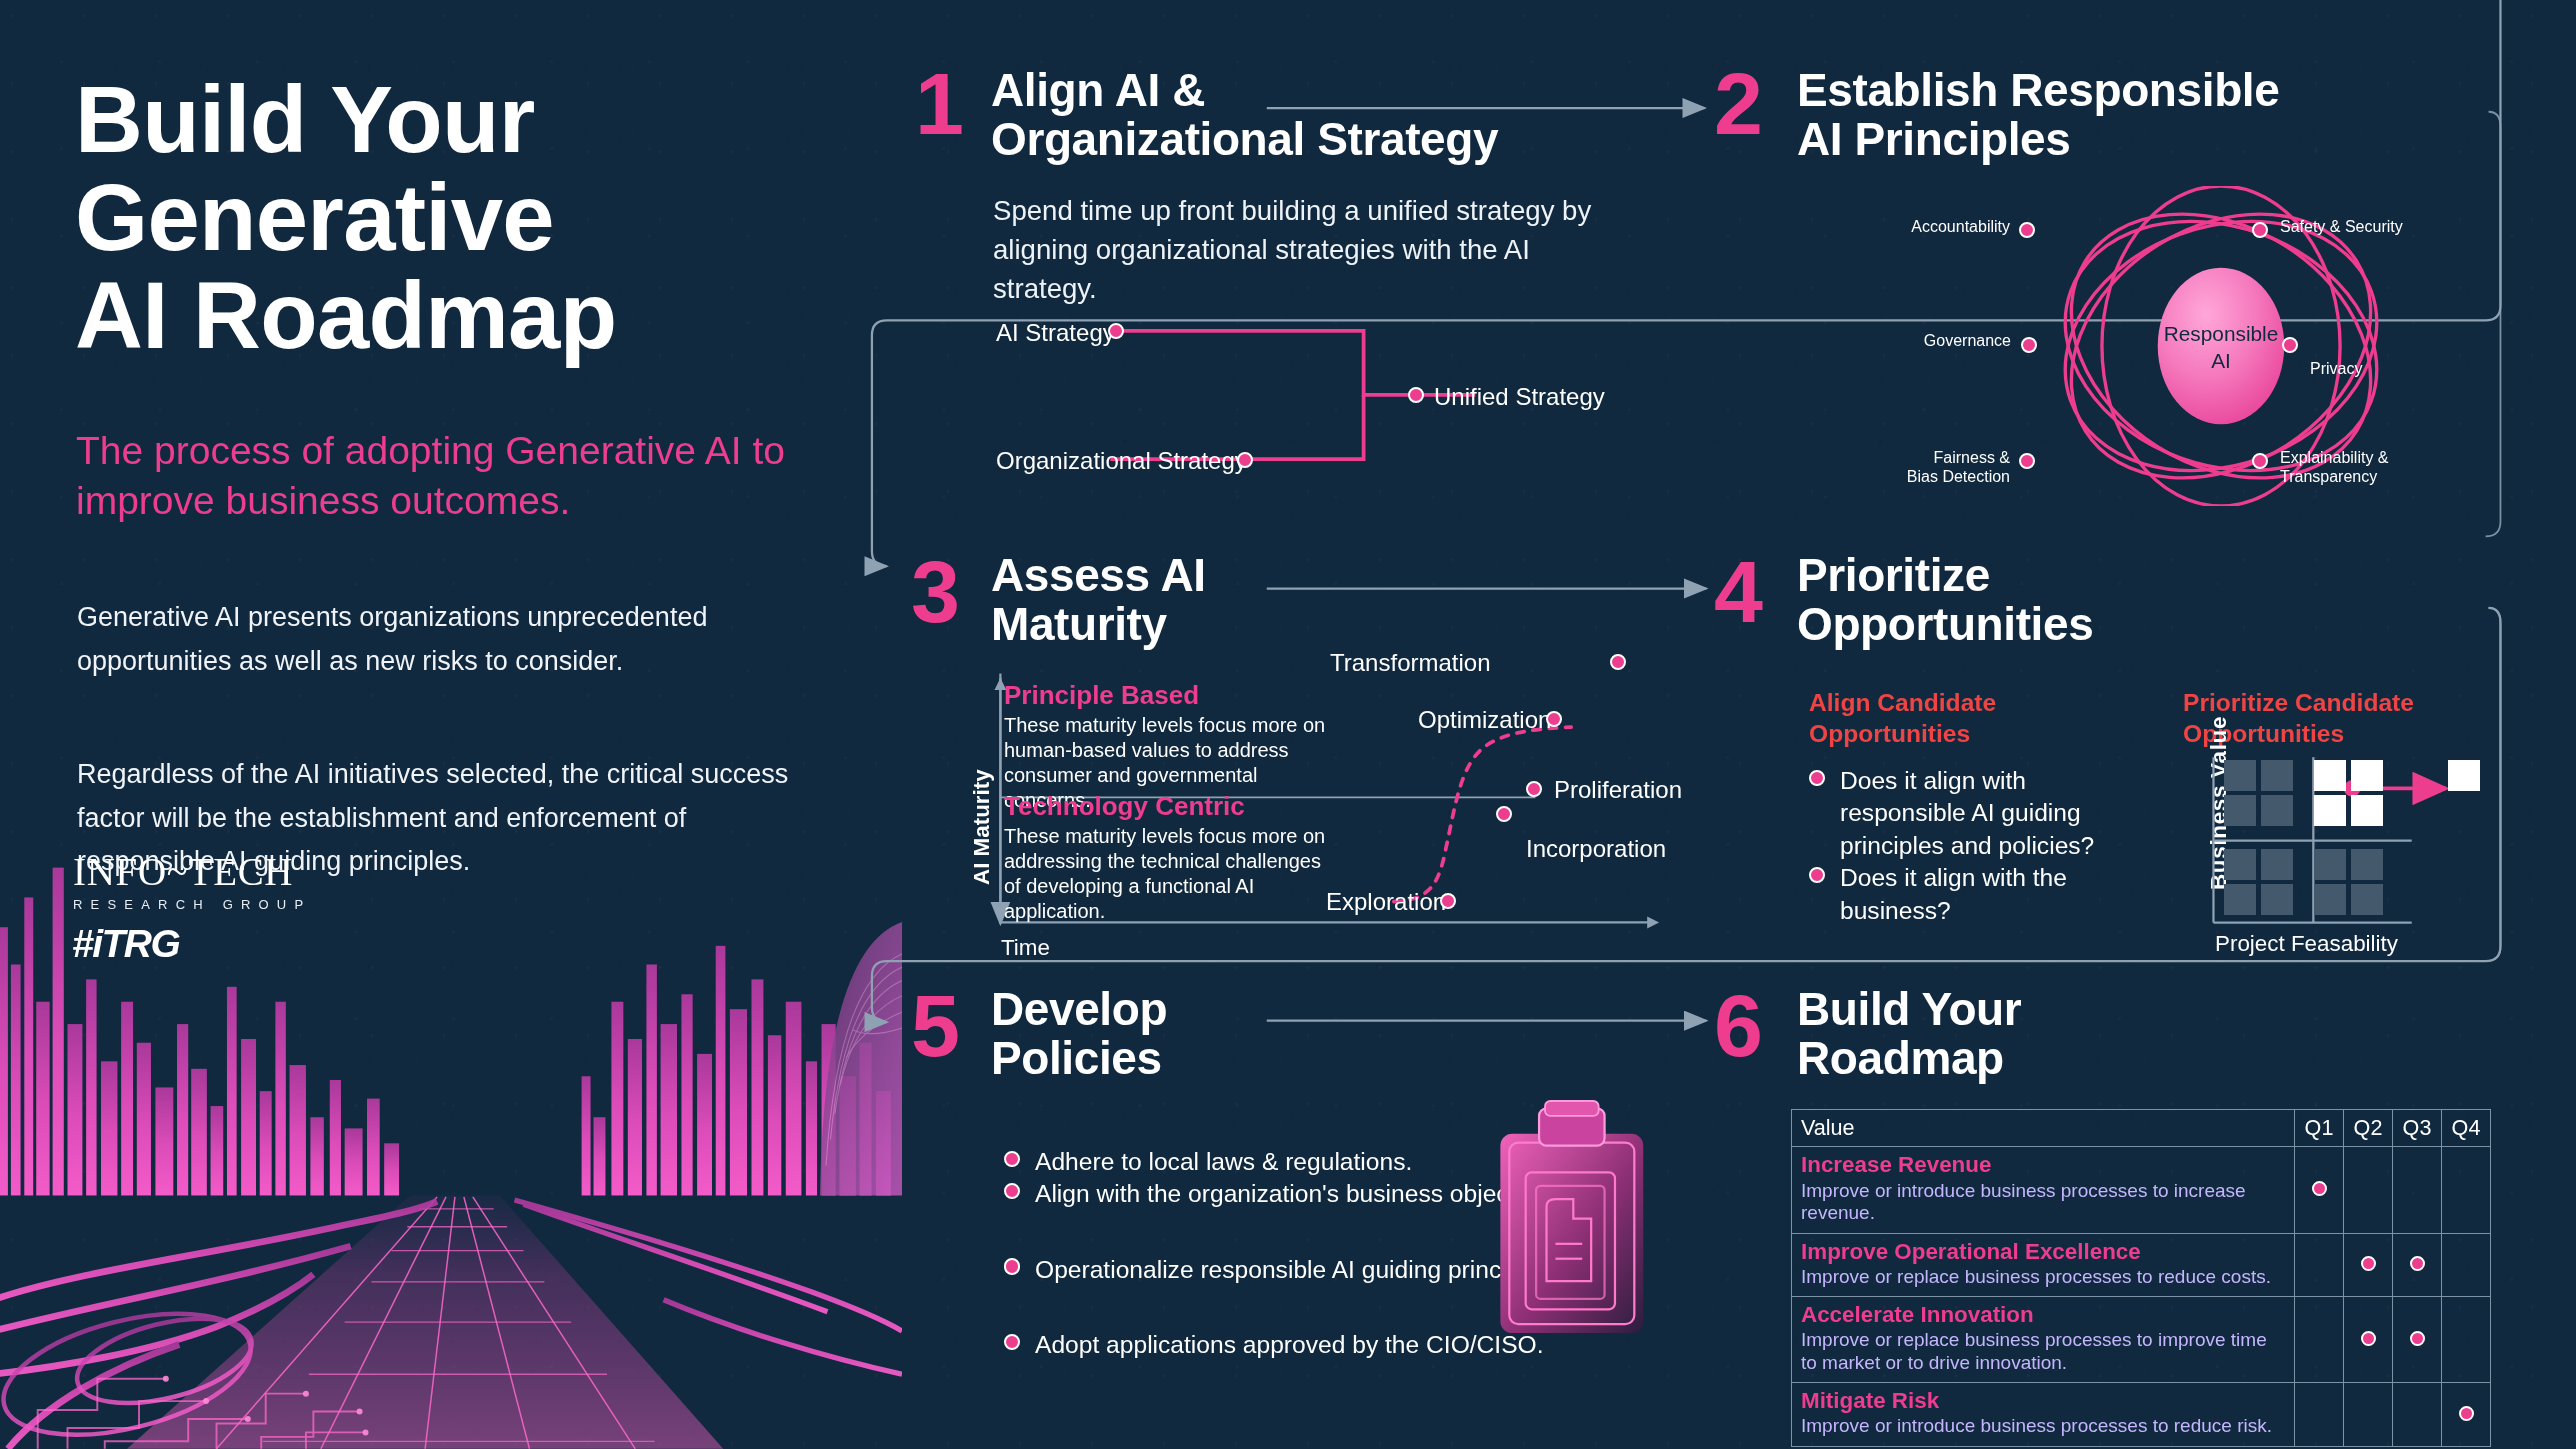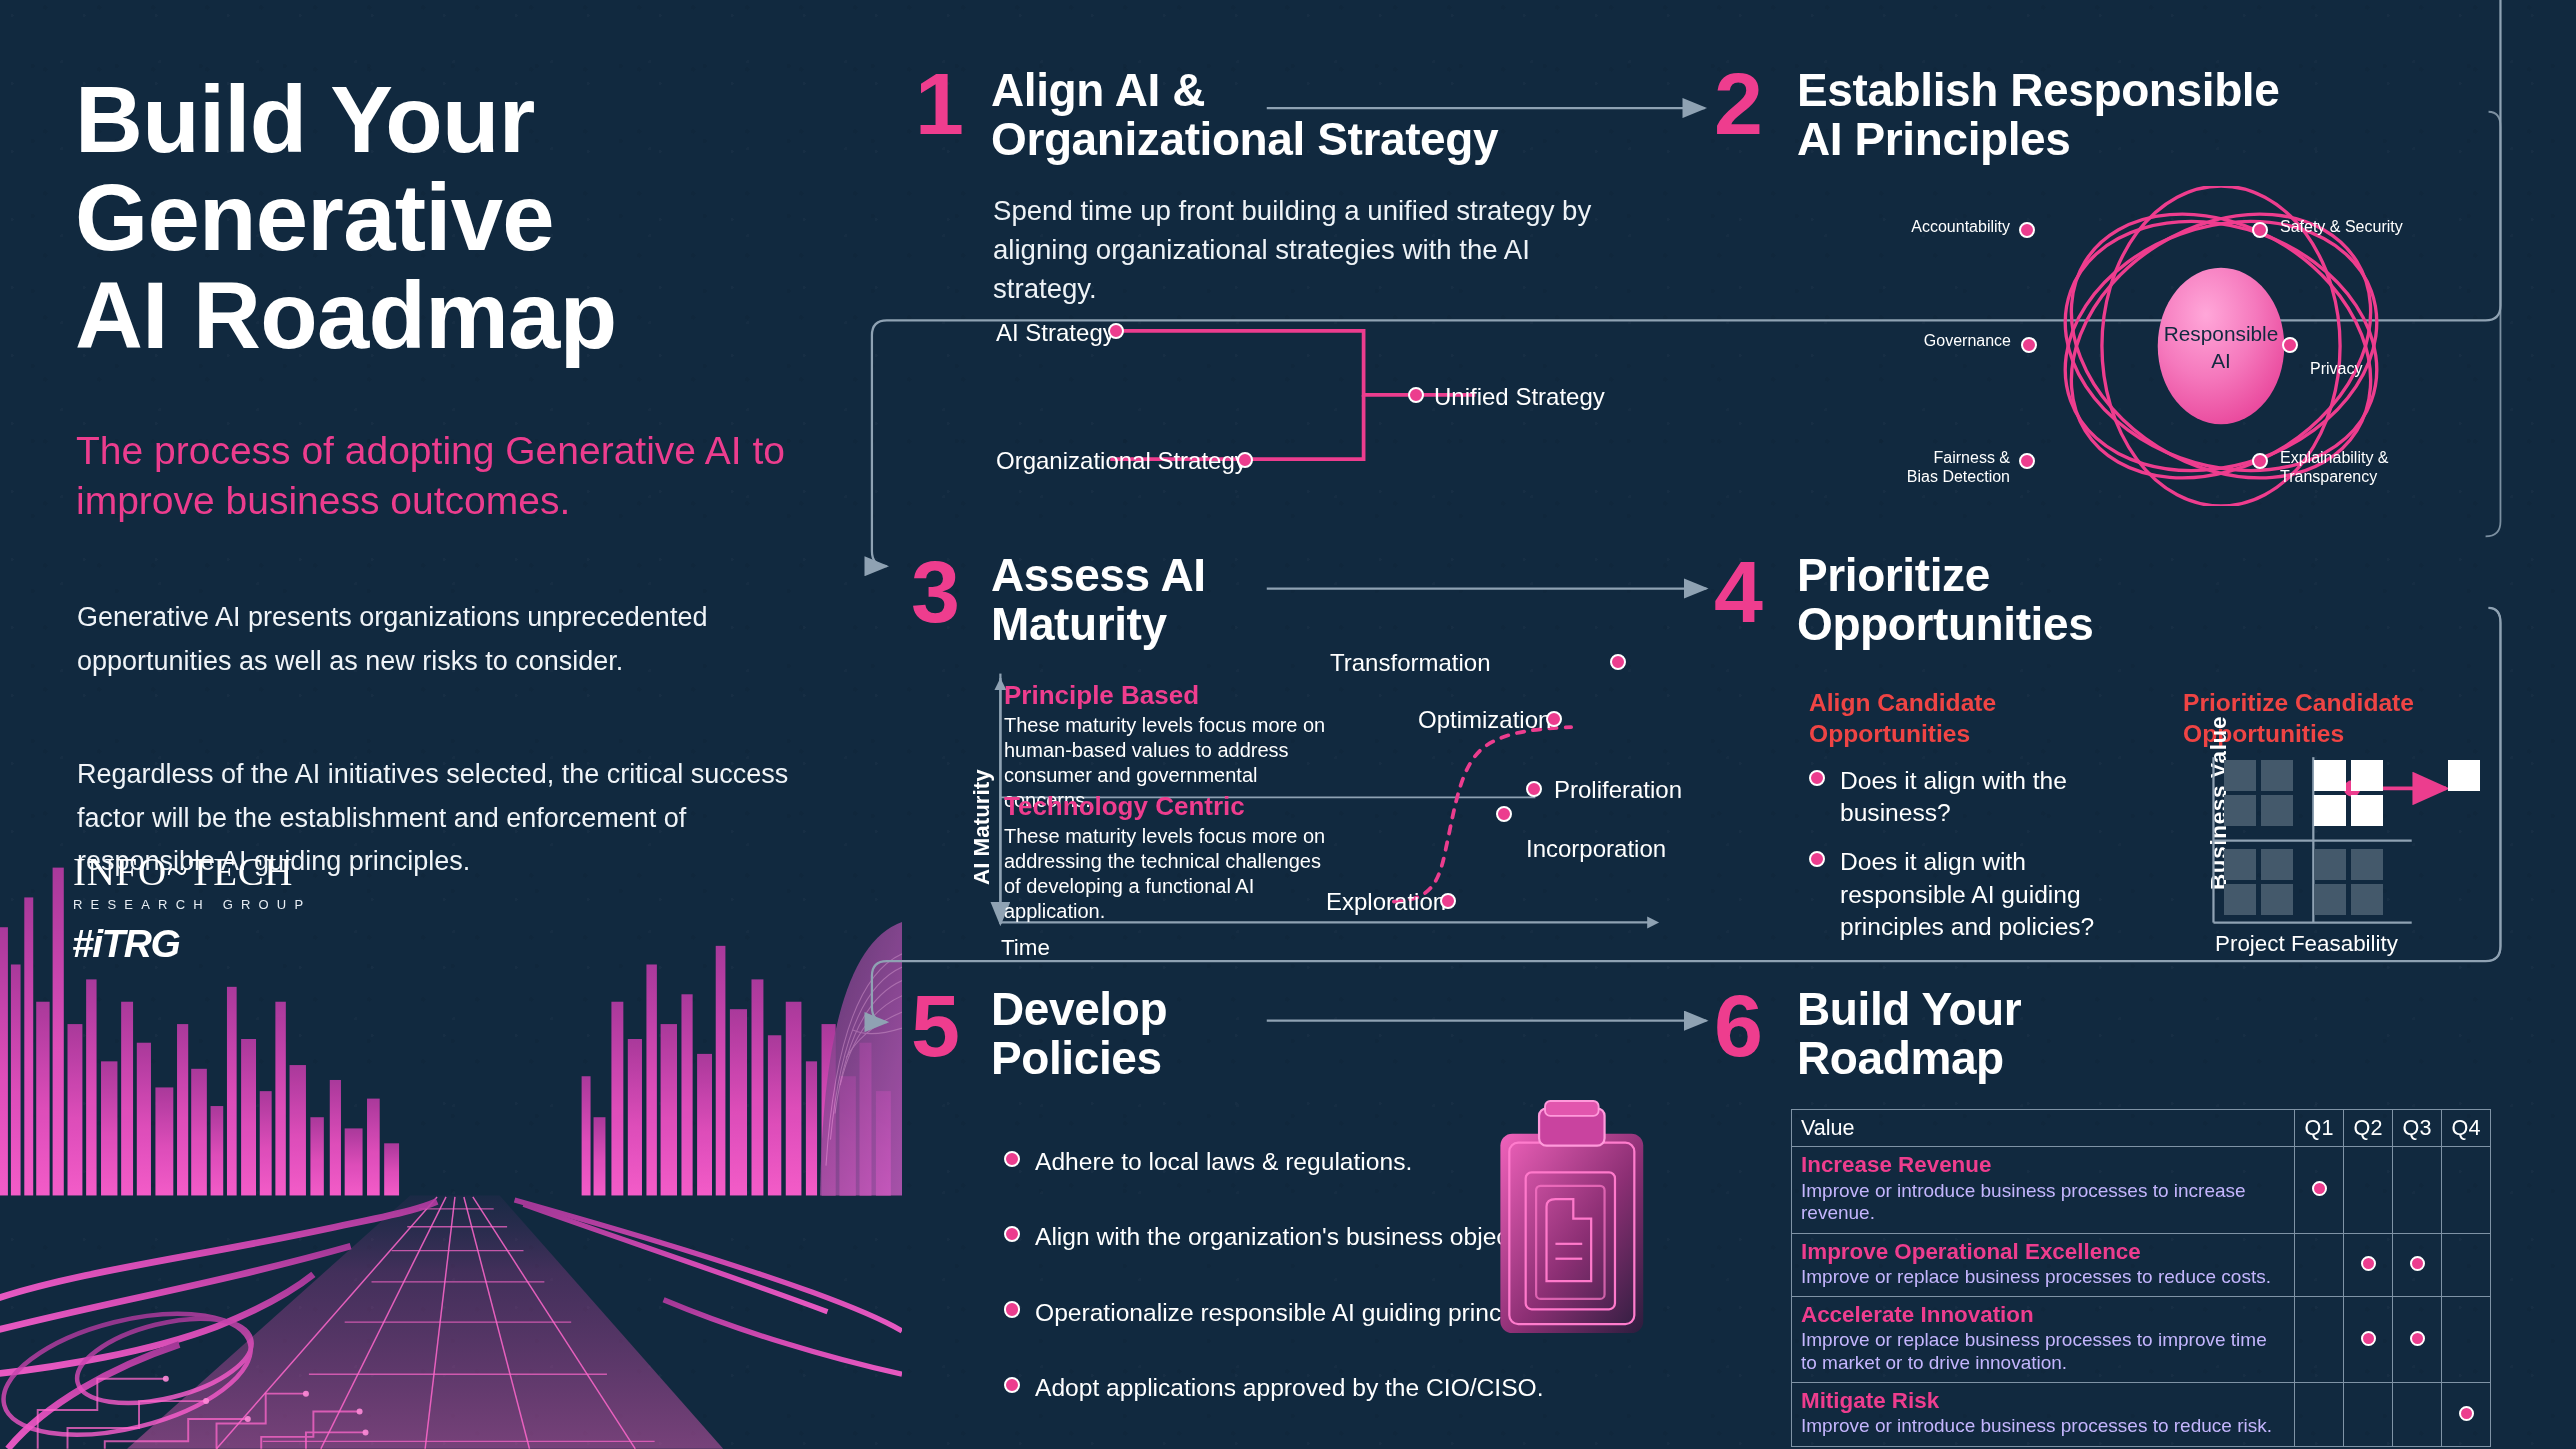--- a/index.html
+++ b/index.html
@@ -428,27 +428,27 @@
   <div class="node" style="left:1440px; top:893px;"></div>
 
   <div class="stepnum" style="left:1714px; top:548px;">4</div>
   <div class="stephead" style="left:1797px; top:551px; width:522px;">
     <div>Prioritize</div>
     <div>Opportunities</div>
   </div>
 
   <div class="sectionlabel" style="left:1809px; top:688px; width:283px;">Align Candidate Opportunities</div>
   <div class="bullets" style="left:1809px; top:765px; width:313px;">
+    <div class="bullet">
+      <span class="dot"></span>
+      <span>Does it align with responsible AI guiding principles and policies?</span>
+    </div>
     <div class="bullet" style="margin-bottom:16.4px;">
       <span class="dot"></span>
       <span>Does it align with the business?</span>
-    </div>
-    <div class="bullet">
-      <span class="dot"></span>
-      <span>Does it align with responsible AI guiding principles and policies?</span>
     </div>
   </div>
 
   <div class="sectionlabel" style="left:2183px; top:688px; width:298px;">Prioritize Candidate Opportunities</div>
 
   <div class="vertlabel" style="left:2206px; top:890px; font-weight:700; letter-spacing:0.7px;">Business Value</div>
   <div class="axlabel" style="left:2215px; top:931px;">Project Feasability</div>
 
   <svg class="connector" style="left:2209px;top:757px;width:313px;height:168px;" viewBox="0 0 420 225" width="313" height="168">
     <line x1="6" y1="0" x2="6" y2="222" stroke="#8fa2b3" stroke-width="3"></line>
@@ -490,21 +490,21 @@
   </div>
   <div class="cell lit" style="position:absolute; left:2448px; top:760px; width:32px; height:31px;"></div>
 
   <div class="stepnum" style="left:911px; top:982px;">5</div>
   <div class="stephead" style="left:991px; top:985px; width:462px;">
     <div>Develop</div>
     <div>Policies</div>
   </div>
 
   <div class="bullets" style="left:1004px; top:1146px; width:566px;">
-    <div class="bullet" style="margin-bottom:43px;">
+    <div class="bullet" style="">
       <span class="dot"></span>
       <span>Adhere to local laws &amp; regulations.</span>
     </div>
     <div class="bullet" style="margin-bottom:43px;">
       <span class="dot"></span>
       <span>Align with the organization's business objectives.</span>
     </div>
     <div class="bullet" style="margin-bottom:43px;">
       <span class="dot"></span>
       <span>Operationalize responsible AI guiding principles.</span>

